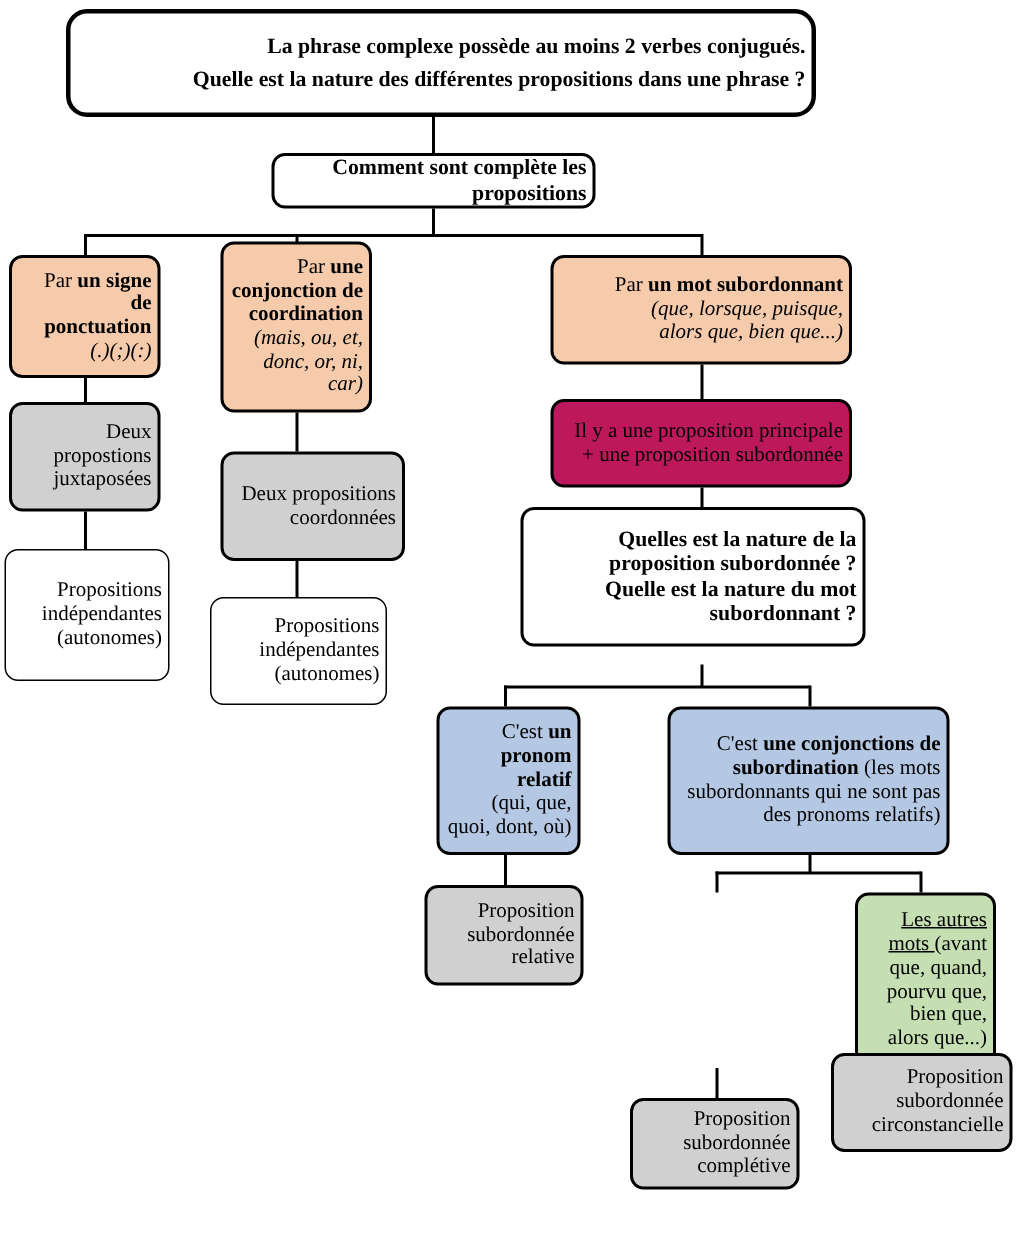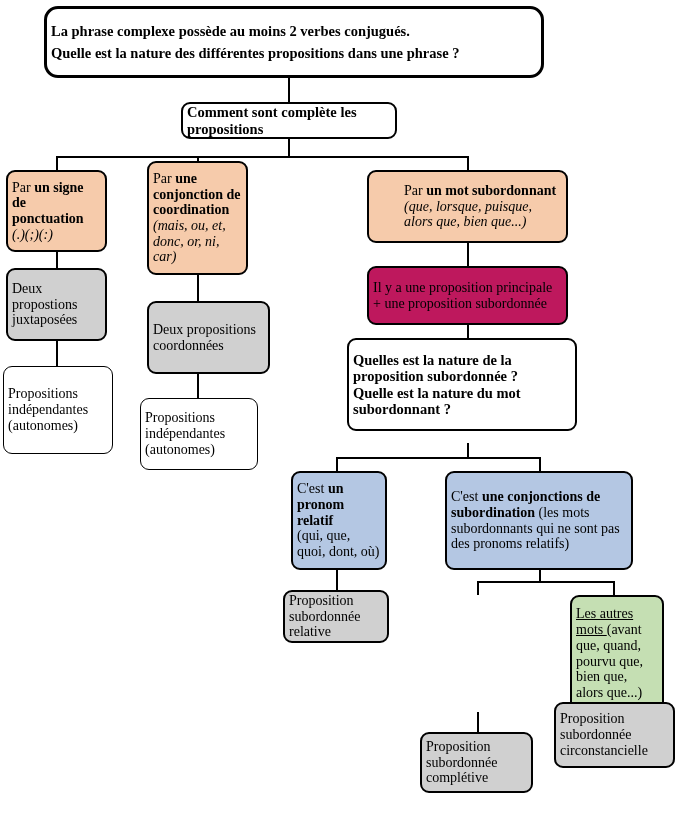--- a/index.html
+++ b/index.html
@@ -14,21 +14,21 @@
     background: #ffffff;
     font-family: "Liberation Serif", "DejaVu Serif", serif;
     overflow: hidden;
   }
   .box {
     position: absolute;
     box-sizing: border-box;
     display: flex;
     align-items: center;
     justify-content: center;
-    text-align: left;
+    text-align: right;
     border: 2px solid #000000;
     border-radius: 9px;
     line-height: 1.12;
     color: #000000;
     padding: 2px 4px;
   }
   .box .inner { width: 100%; }
 
   
   .v-root      { background: #ffffff; border-width: 3px; border-radius: 14px; font-weight: bold; font-size: 14.5px; }
@@ -155,21 +155,21 @@
       <div>(qui, que, quoi, dont, où)</div>
     </div>
   </div>
 
   <div class="box v-blue" style="left:445px; top:471px; width:188px; height:99px;">
     <div class="inner">
       <span>C'est </span><span class="b">une conjonctions de subordination</span><span> (les mots subordonnants  qui ne sont pas des pronoms relatifs)</span>
     </div>
   </div>
 
-  <div class="box v-gray" style="left:283px; top:590px; width:106px; height:53px;">
+  <div class="box v-gray" style="left:283px; top:590px; width:106px; height:67px;">
     <div class="inner">Proposition subordonnée relative</div>
   </div>
 
 
   <div class="box v-green" style="left:570px; top:595px; width:94px; height:117px;">
     <div class="inner">
       <span class="u">Les autres mots </span><span>(avant que, quand, pourvu que, bien que, alors que...)</span>
     </div>
   </div>
 

